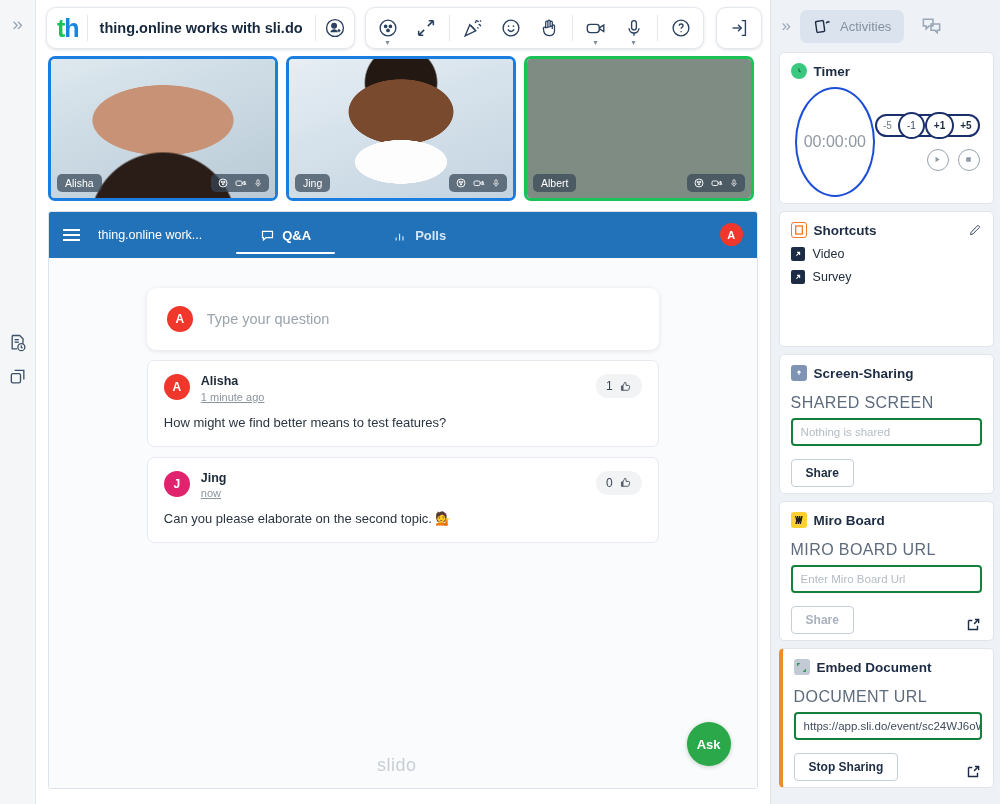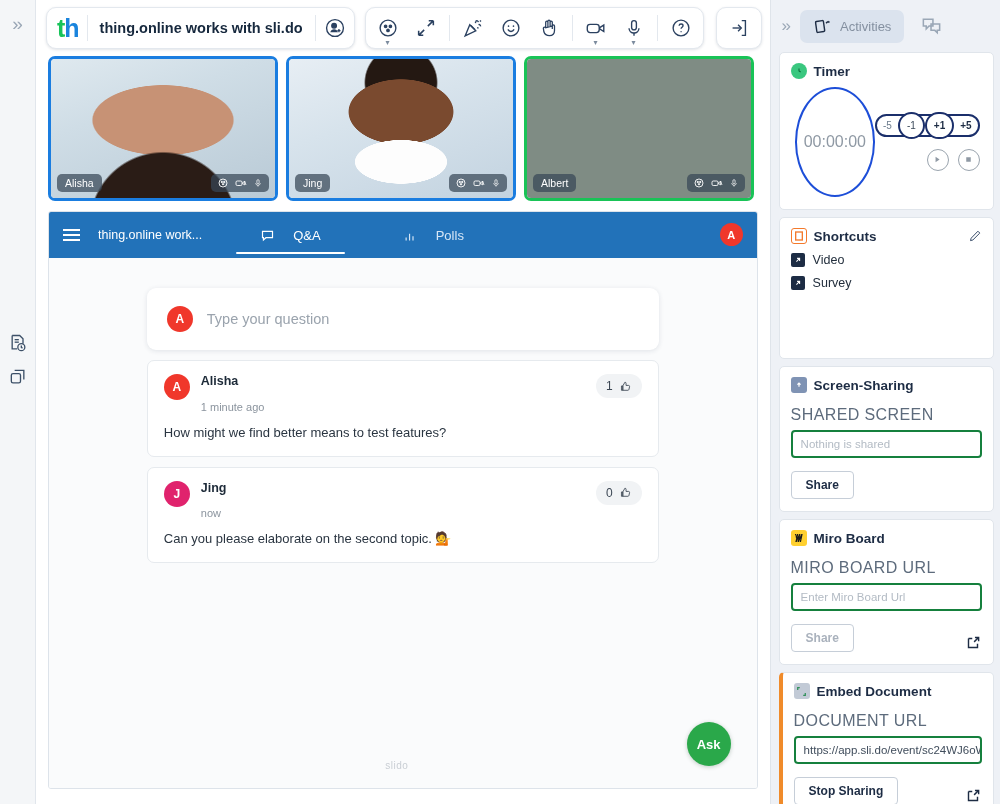--- a/index.html
+++ b/index.html
@@ -108,22 +108,22 @@
     display: flex; align-items: center; position: relative;
     padding: 0 14px; flex: 0 0 46px;
   }
   .burger { display: flex; flex-direction: column; gap: 3px; cursor: pointer; }
   .burger span { width: 17px; height: 2px; background: #fff; display:block; }
   .slido-title {
     color: #fff; font-size: 12.5px; margin-left: 18px; white-space: nowrap;
   }
   .slido-tabs { display: flex; margin-left: 52px; gap: 70px; align-self: stretch; }
   .stab {
-    color: #d6e6f6; font-size: 13px; font-weight: 400;
-    display: flex; align-items: center; gap: 18px;
+    color: #d6e6f6; font-size: 13px; font-weight: 700;
+    display: flex; align-items: center; gap: 7px;
     cursor: pointer; position: relative; padding: 0 6px; text-align: center;
   }
   .stab.sel { color: #fff; }
   .stab.sel::after {
     content:''; position:absolute; left:-18px; right:-18px; bottom:4px;
     height: 2px; background: #fff; border-radius: 2px;
   }
   .slido-avatar {
     position: absolute; right: 14px; top: 11px;
     width: 23px; height: 23px; border-radius: 50%;
@@ -157,32 +157,32 @@
   .filt { font-size: 12.5px; font-weight: 700; color: #4a5560; cursor: pointer; padding-bottom: 6px;}
   .filt.sel { color: #2272b9; border-bottom: 2px solid #2272b9; }
   .qcount { margin-left: auto; font-size: 12px; color: #6b7682; padding-bottom: 6px;}
   .qcard {
     width: 512px; margin: 10px auto 0 auto;
     background: #fff; border: 1px solid #e6eaee; border-radius: 7px;
     padding: 13px 16px 16px 16px;
   }
   .qhead { display: flex; align-items: flex-start; gap: 11px; }
   .qname { font-size: 12.5px; font-weight: 700; color: #1d2a38; line-height: 1.25;}
-  .qtime { font-size: 11px; color: #8b949e; margin-top: 11px; }
+  .qtime { font-size: 11px; color: #8b949e; margin-top: 1px; text-decoration: underline; }
   .qlike {
     margin-left: auto; background: #f1f3f5; border-radius: 13px;
     height: 24px; min-width: 46px; display: flex; align-items: center;
     justify-content: center; gap: 6px; font-size: 12px; color: #3c4754;
     cursor: pointer; padding: 0 9px;
   }
   .qtext { font-size: 13px; color: #2a3541; margin-top: 12px; }
   .slido-foot {
     position: absolute; left: 0; right: 12px; bottom: 0; height: 46px;
     display: flex; align-items: center; justify-content: center;
-    color: #c9ced4; font-size: 10px; letter-spacing: .5px; text-align: right;
+    color: #c9ced4; font-size: 18px; letter-spacing: .5px; text-align: right;
   }
   .askfab {
     position: absolute; right: 26px; bottom: 22px;
     width: 44px; height: 44px; border-radius: 50%;
     background: #2aa84a; color: #fff; font-size: 13px; font-weight: 700;
     display: flex; align-items: center; justify-content: center;
     cursor: pointer; box-shadow: 0 1px 4px rgba(20,60,30,.25);
   }
 
   
@@ -199,21 +199,21 @@
   .actbtn {
     display: flex; align-items: center; gap: 8px;
     background: #dbe3ee; border-radius: 7px;
     padding: 7px 13px; cursor: pointer;
   }
   .actbtn span.lbl { font-size: 13px; color: #8490a0; }
   .chatbtn { margin-left: 10px; cursor: pointer; }
 
   .card {
     background: #fff; border: 1px solid #e0e5eb; border-radius: 5px;
-    margin: 0 8px 7px 8px; padding: 10px 11px 12px 11px;
+    margin: 0 8px 7px 8px; padding: 10px 11px 6px 11px;
     position: relative;
   }
   .card.active-left { border-left: 4px solid #f08b2a; }
   .card-title {
     display: flex; align-items: center; gap: 7px;
     font-size: 13.5px; font-weight: 700; color: #1d2c44;
   }
   .card-title .edit { margin-left: auto; cursor: pointer; color:#2b4160; }
   .badge-ico {
     width: 16px; height: 16px; border-radius: 3px;

